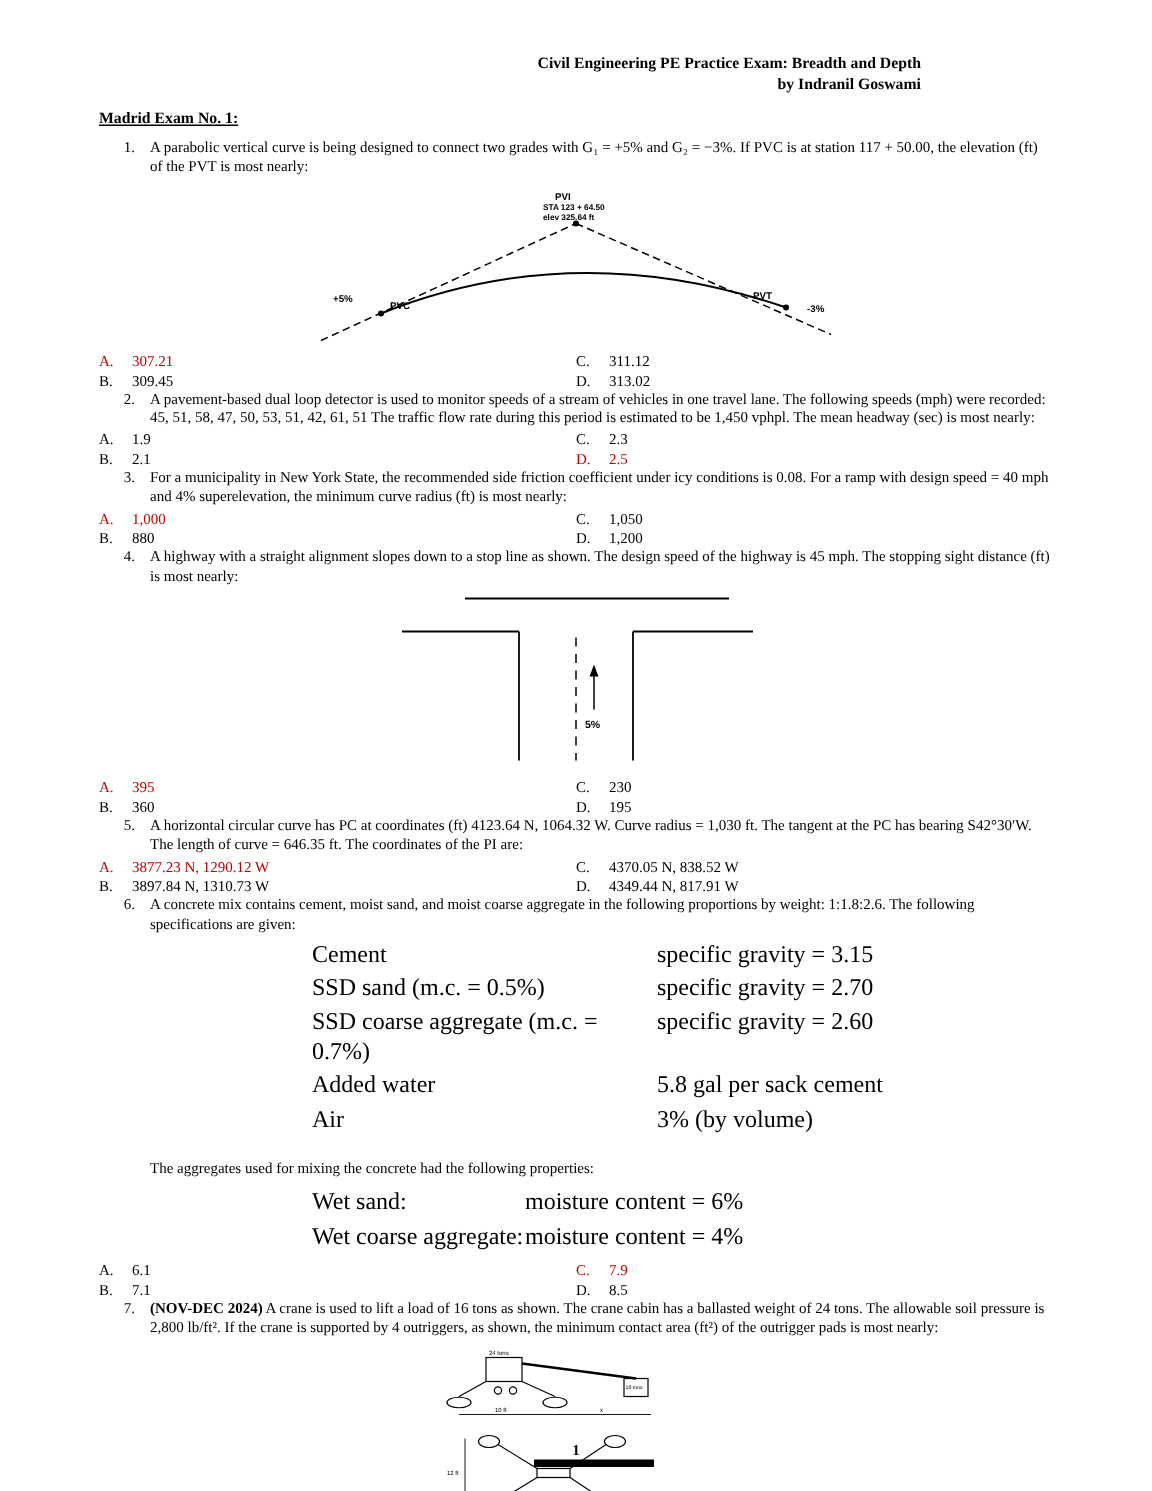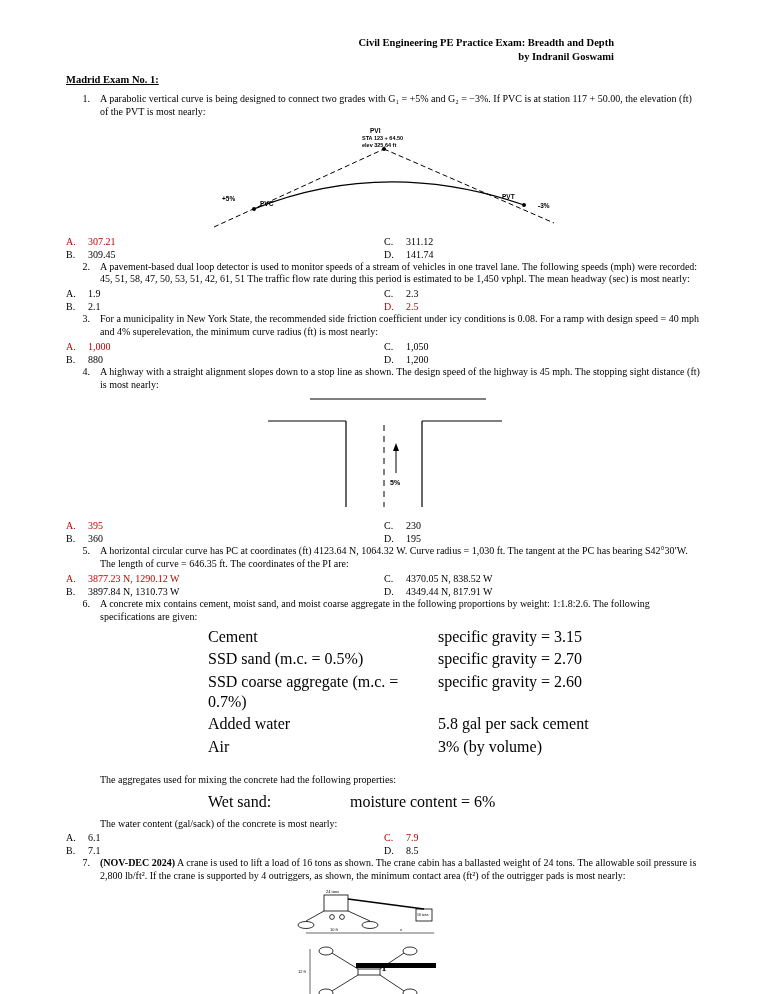--- a/index.html
+++ b/index.html
@@ -212,21 +212,21 @@
             <span>309.45</span>
           </div>
       </div>
       <div class="choice-col">
         <div class="choice-row">
             <span class="choice-letter">C.</span>
             <span>311.12</span>
           </div>
         <div class="choice-row">
             <span class="choice-letter">D.</span>
-            <span>141.74</span>
+            <span>313.02</span>
           </div>
       </div>
     </div>
 
     <div class="q">
       <div class="q-num">2.</div>
       <div class="q-body">
         <p>A pavement-based dual loop detector is used to monitor speeds of a stream of vehicles in one travel lane. The following speeds (mph) were recorded: 45, 51, 58, 47, 50, 53, 51, 42, 61, 51 The traffic flow rate during this period is estimated to be 1,450 vphpl. The mean headway (sec) is most nearly:</p>
       </div>
     </div>
@@ -387,22 +387,25 @@
             <td class="v">3% (by volume)</td>
           </tr>
         </tbody>
           </table>
         <p>The aggregates used for mixing the concrete had the following properties:</p>
         <div class="bigprops">
           <div class="row">
             <span class="lbl">Wet sand:</span>
             <span class="val">moisture content = 6%</span>
           </div>
+          <div class="row">
+            <span class="lbl">Wet coarse aggregate:</span>
+            <span class="val">moisture content = 4%</span>
+          </div>
         </div>
-        <p>The water content (gal/sack) of the concrete is most nearly:</p>
       </div>
     </div>
     <div class="choices">
       <div class="choice-col">
         <div class="choice-row">
             <span class="choice-letter">A.</span>
             <span>6.1</span>
           </div>
         <div class="choice-row">
             <span class="choice-letter">B.</span>

